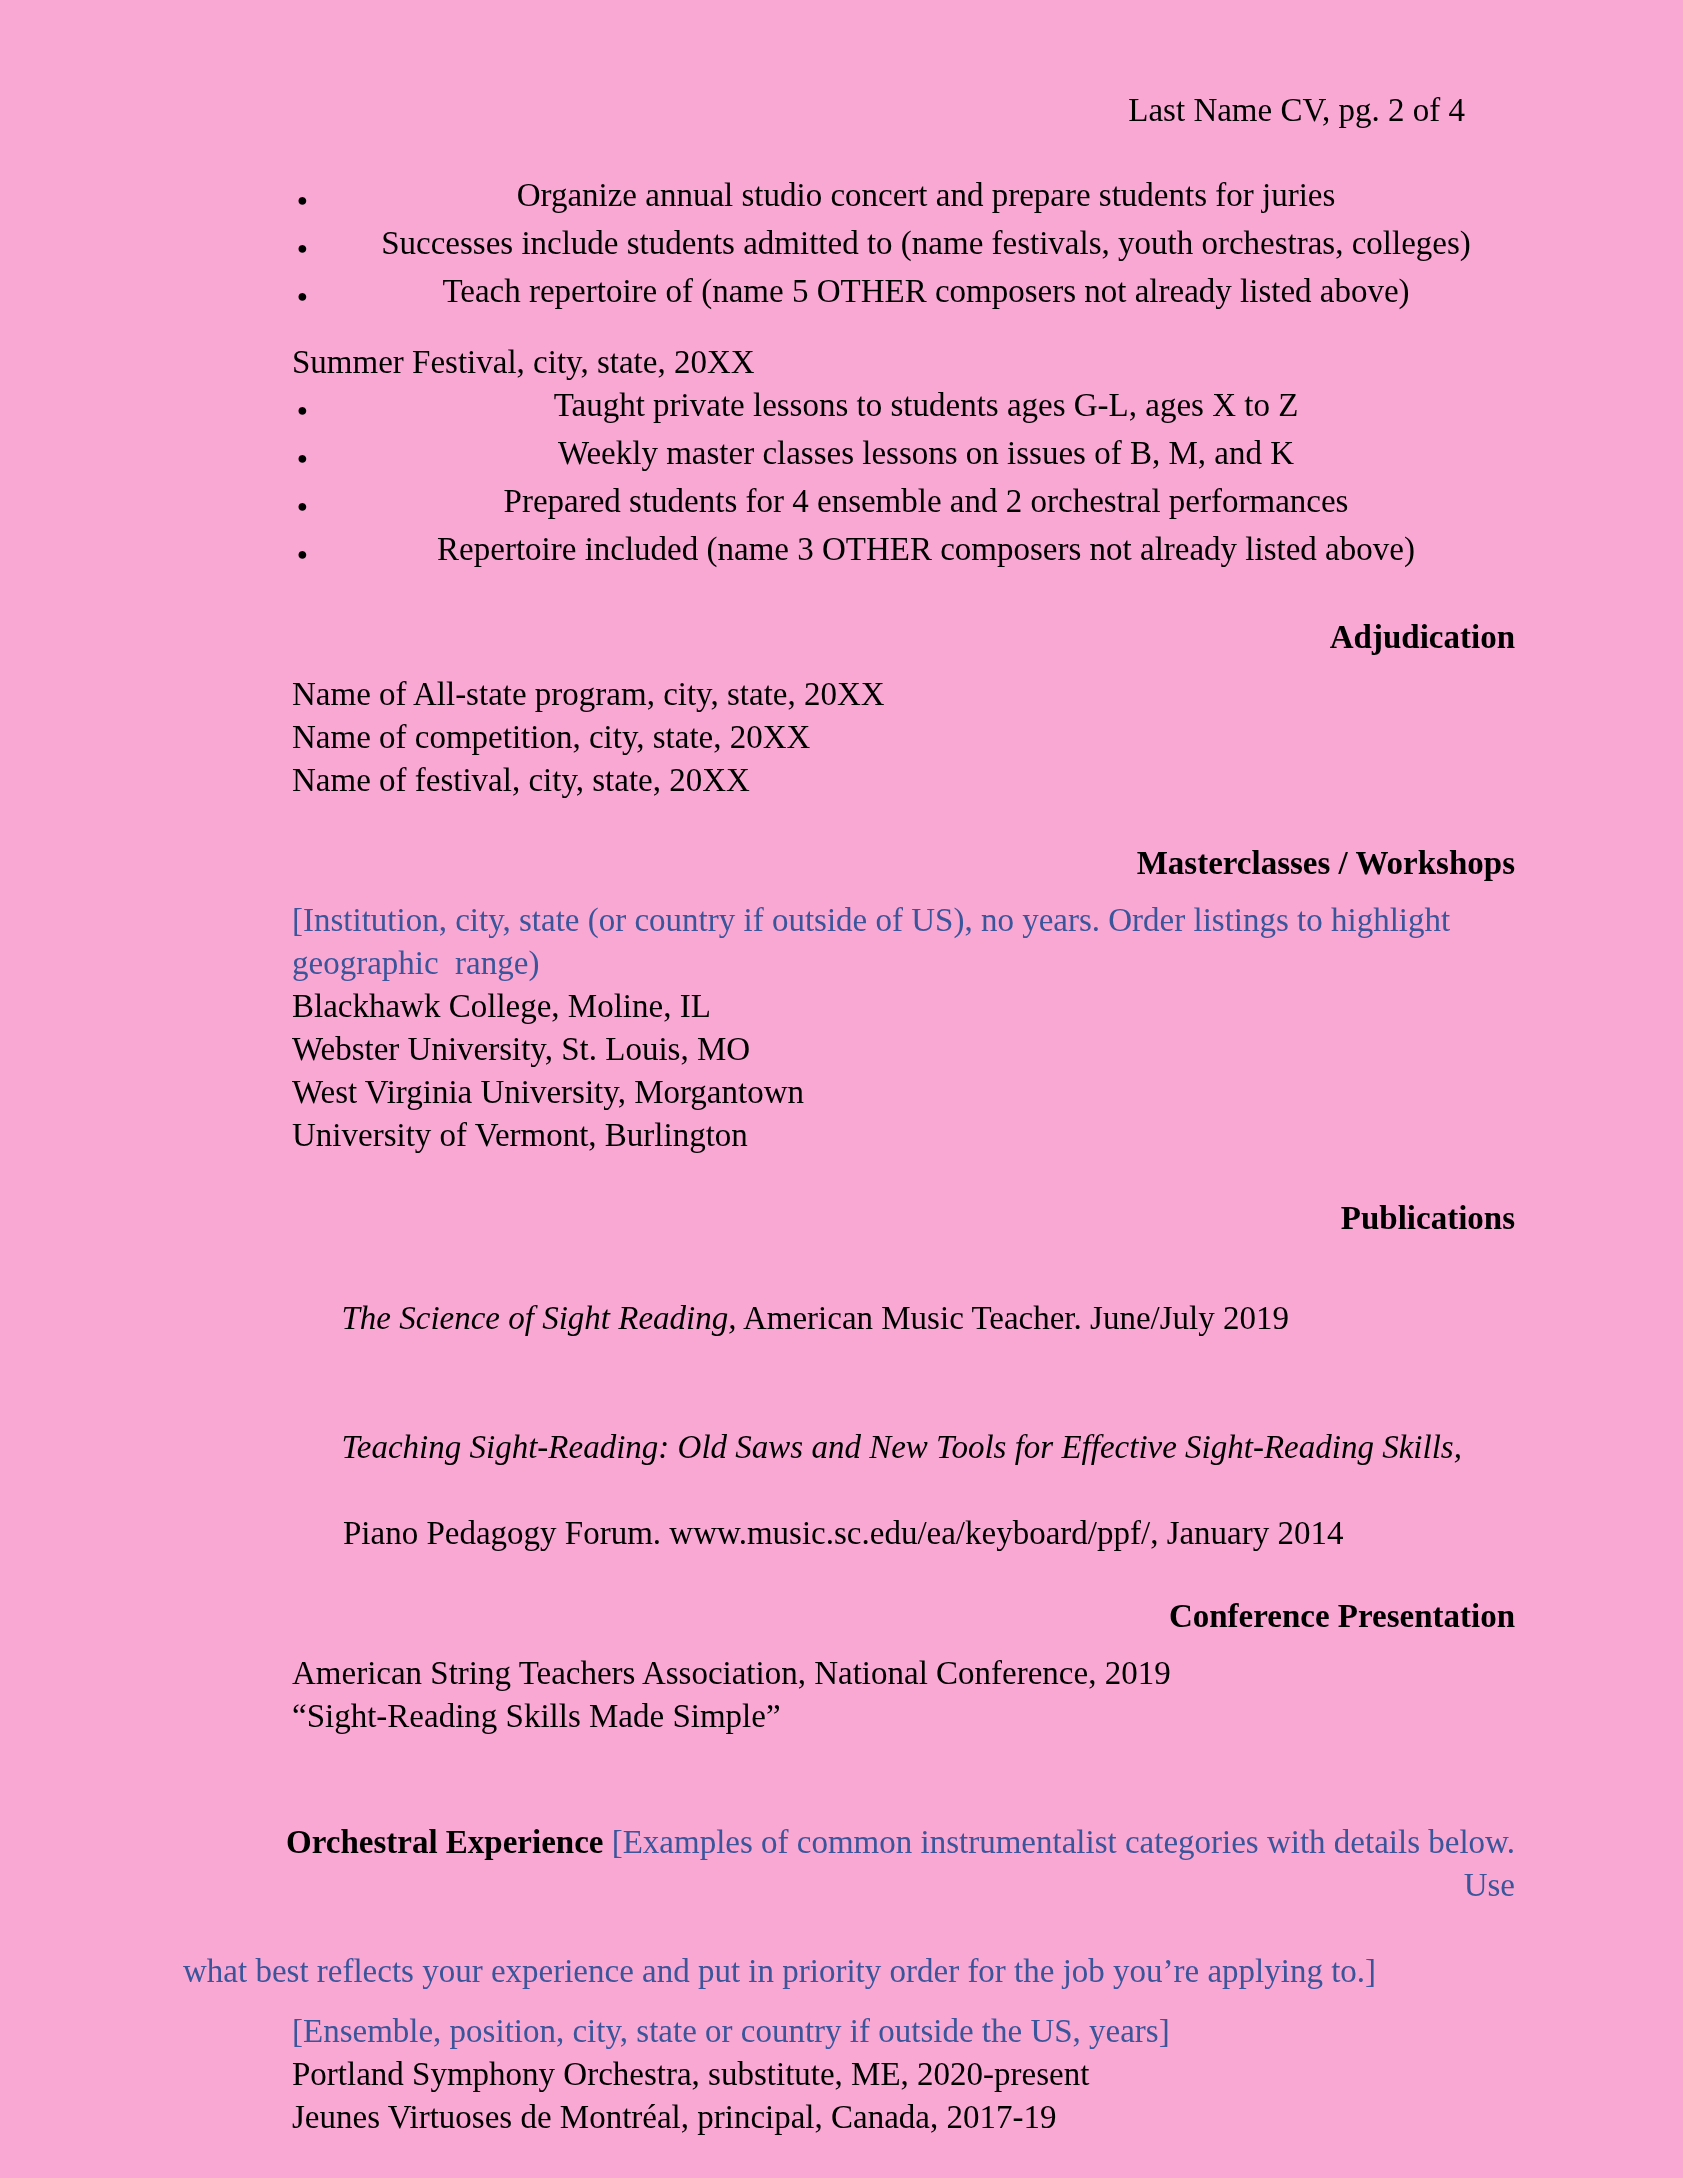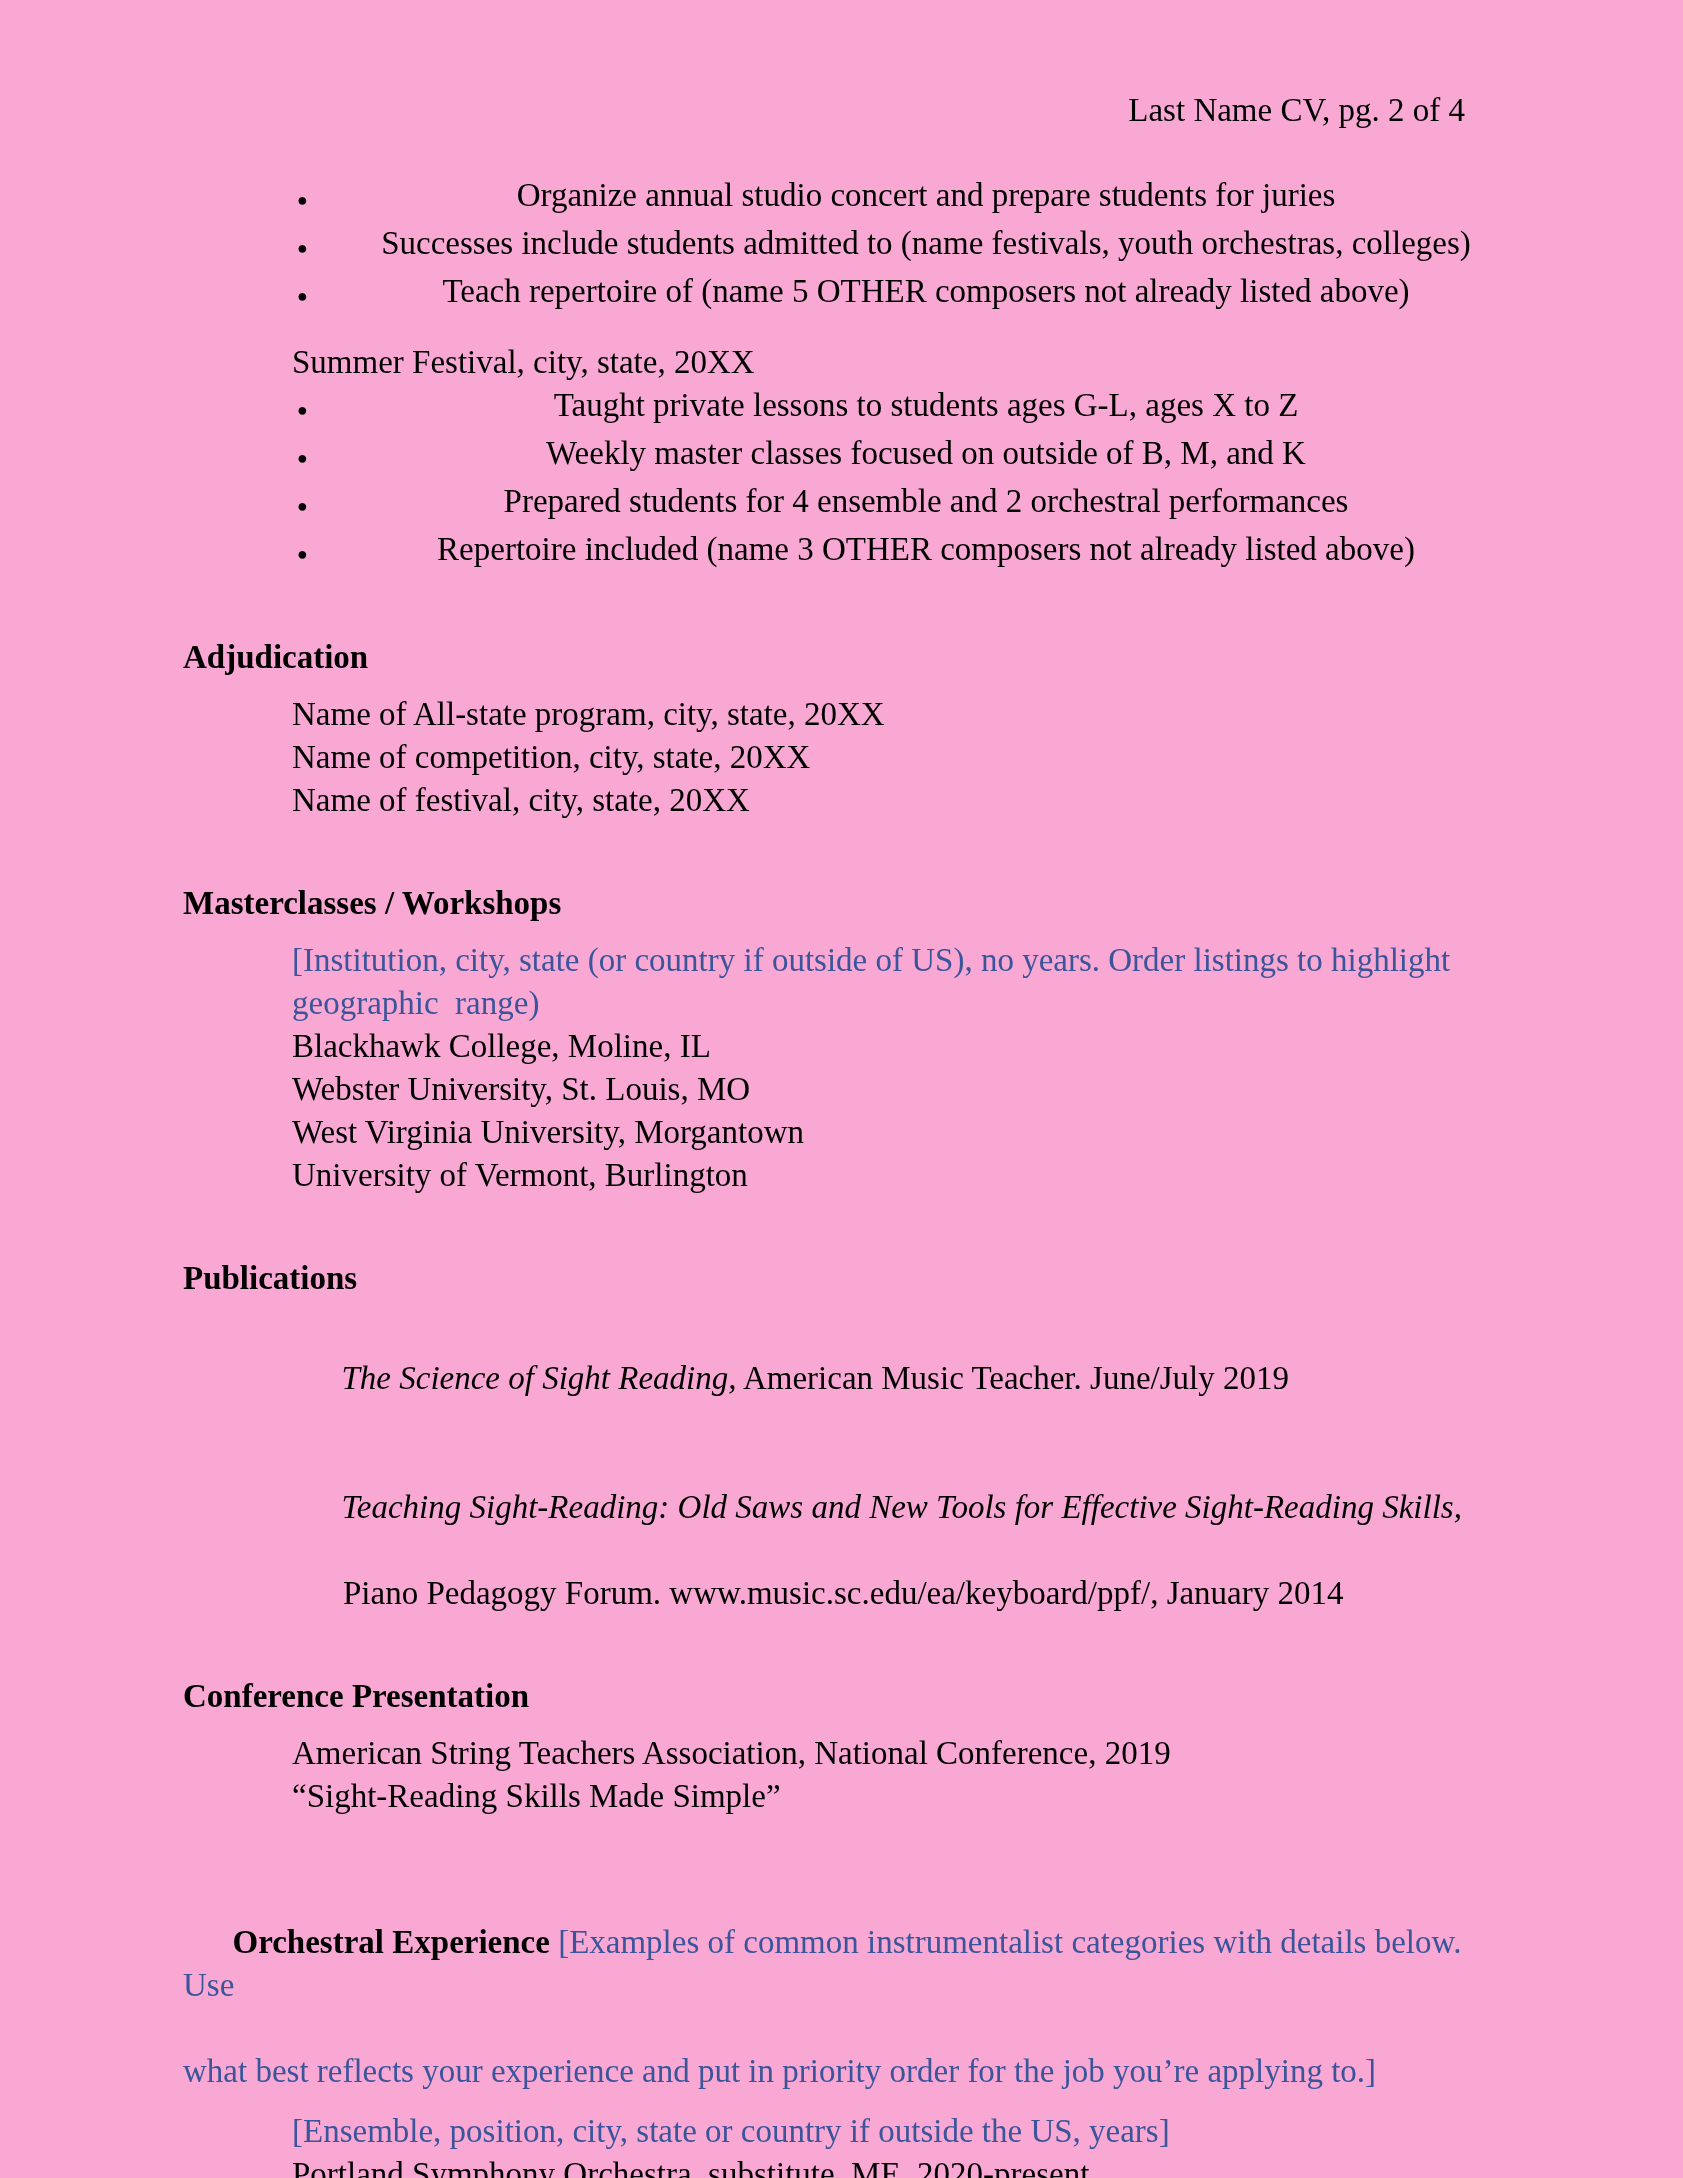--- a/index.html
+++ b/index.html
@@ -28,21 +28,21 @@
     position: absolute;
     top: 174px;
     left: 183px;
     width: 1332px;
   }
   .content div, .content span { white-space: pre-wrap; }
 
   .heading {
     font-weight: bold;
   }
-  .h-gap { margin-top: 60px; }          
+  .h-gap { margin-top: 40px; text-align: right; }          
   .h-after { margin-bottom: 14px; }     
 
   .entry   { margin-left: 109px; }      
   .entry2  { margin-left: 160px; }      
 
   .bullet-row {
     display: flex;
     align-items: baseline;
     padding-left: 114px;
   }
@@ -82,21 +82,21 @@
       <span class="bullet-text">Teach repertoire of (name 5 OTHER composers not already listed above)</span>
     </div>
 
     <div class="entry gap-before-summer">Summer Festival, city, state, 20XX</div>
     <div class="bullet-row">
       <span class="bullet-glyph">●</span>
       <span class="bullet-text">Taught private lessons to students ages G-L, ages X to Z</span>
     </div>
     <div class="bullet-row">
       <span class="bullet-glyph">●</span>
-      <span class="bullet-text">Weekly master classes focused on outside of B, M, and K</span>
+      <span class="bullet-text">Weekly master classes lessons on issues of B, M, and K</span>
     </div>
     <div class="bullet-row">
       <span class="bullet-glyph">●</span>
       <span class="bullet-text">Prepared students for 4 ensemble and 2 orchestral performances</span>
     </div>
     <div class="bullet-row">
       <span class="bullet-glyph">●</span>
       <span class="bullet-text">Repertoire included (name 3 OTHER composers not already listed above)</span>
     </div>
 

